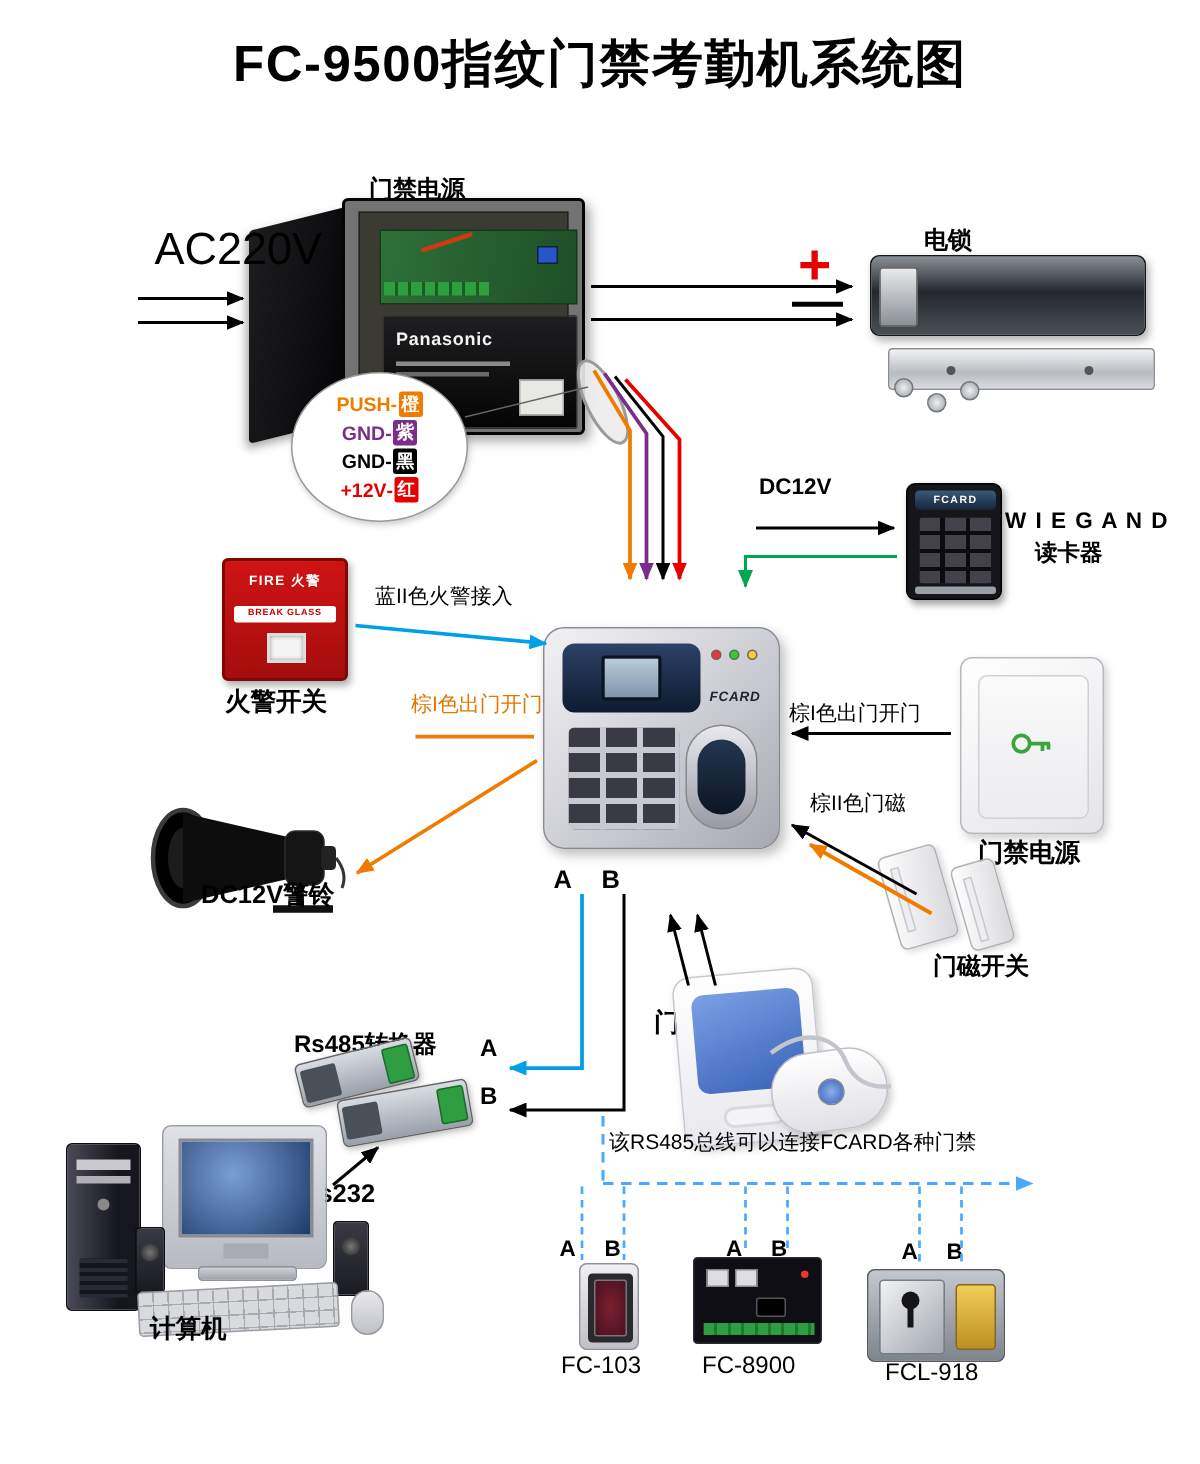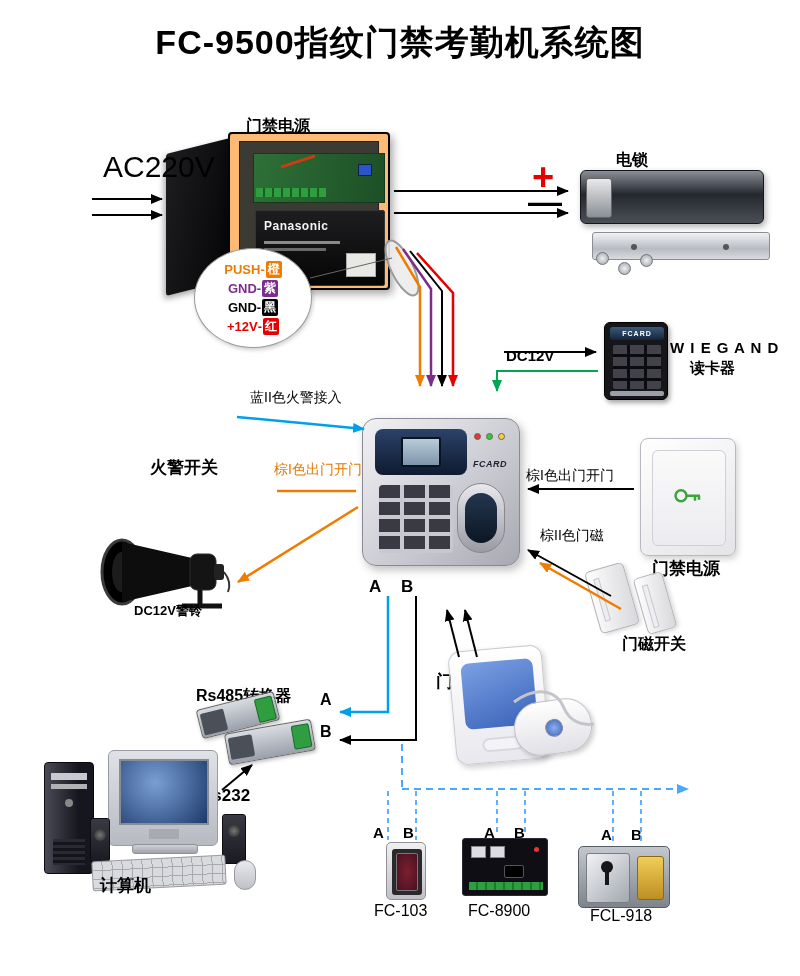--- a/index.html
+++ b/index.html
@@ -9,27 +9,27 @@
   .abs{position:absolute}
   .lbl{position:absolute;font-weight:700;white-space:nowrap;color:#000}
 
   
   #title{left:0;top:20px;width:100%;text-align:center;font-size:34px;letter-spacing:1px}
   #psu-label{left:246px;top:116px;font-size:16px}
   #ac220{left:103px;top:150px;font-size:30px;font-weight:400}
   #plus{left:532px;top:156px;font-size:38px;color:#e60000}
   #minus{left:528px;top:182px;font-size:34px}
   #lock-label{left:616px;top:150px;font-size:16px}
-  #dc12v{left:506px;top:347px;font-size:15px}
+  #dc12v{left:506px;top:316px;font-size:15px}
   #wg-title{left:670px;top:339px;font-size:15px;letter-spacing:1px}
   #wg-sub{left:690px;top:359px;font-size:15px}
   #fire-note{left:250px;top:389px;font-size:14px;font-weight:400}
   #fire-label{left:150px;top:456px;font-size:17px}
   #alarm-note{left:274px;top:461px;font-size:14px;font-weight:400;color:#e07800}
-  #bell-label{left:134px;top:602px;font-size:13px}
+  #bell-label{left:134px;top:585px;font-size:17px}
   #exit-note{left:526px;top:467px;font-size:14px;font-weight:400}
   #magnet-note{left:540px;top:527px;font-size:14px;font-weight:400}
   #exit-label{left:652px;top:557px;font-size:17px}
   #magnet-label{left:622px;top:634px;font-size:16px}
   #doorbell-label{left:436px;top:670px;font-size:17px}
   #abA1{left:369px;top:577px;font-size:17px}
   #abB1{left:401px;top:577px;font-size:17px}
   #conv-label{left:196px;top:686px;font-size:16px}
   #abA2{left:320px;top:691px;font-size:16px}
   #abB2{left:320px;top:723px;font-size:16px}
@@ -46,21 +46,21 @@
   #d103-label{left:374px;top:902px;font-size:16px;font-weight:400}
   #d8900-label{left:468px;top:902px;font-size:16px;font-weight:400}
   #d918-label{left:590px;top:907px;font-size:16px;font-weight:400}
   #maxe{left:696px;top:762px;width:72px;height:50px;border:2px solid #222;border-radius:50%;
         display:flex;flex-direction:column;align-items:center;justify-content:center;
         font-size:15px;font-weight:700;line-height:1.25;background:#fff}
 
   
   #psu-door{left:166px;top:146px;width:64px;height:142px;background:linear-gradient(100deg,#1d1d20,#050507);
             transform:skewY(-14deg);border-radius:3px;box-shadow:-2px 3px 6px rgba(0,0,0,.35)}
-  #psu{left:228px;top:132px;width:162px;height:158px;background:#fdba74;border:2px solid #050507;border-radius:4px;
+  #psu{left:228px;top:132px;width:162px;height:158px;background:#737373;border:2px solid #050507;border-radius:4px;
        box-shadow:3px 4px 8px rgba(0,0,0,.35)}
   #psu .inner{position:absolute;left:9px;top:7px;width:140px;height:142px;background:#3b3b34;border:1px solid #222}
   #psu .pcb{position:absolute;left:13px;top:11px;width:132px;height:50px;background:linear-gradient(100deg,#2e7038,#1d4f26);border:1px solid #133a1a}
   #psu .relay{position:absolute;left:118px;top:22px;width:14px;height:12px;background:#2a55c8;border:1px solid #102040}
   #psu .wire{position:absolute;left:40px;top:18px;width:36px;height:3px;background:#d03a10;transform:rotate(-18deg);border-radius:2px}
   #psu .termstrip{position:absolute;left:16px;top:46px;width:70px;height:9px;background:repeating-linear-gradient(to right,#2f9e41 0 7px,#175f22 7px 9px)}
   #psu .batt{position:absolute;left:15px;top:68px;width:130px;height:76px;background:linear-gradient(#1e1e20,#050506);border:1px solid #333;border-radius:2px}
   #psu .brand{position:absolute;left:8px;top:8px;color:#f2f2f2;font-size:12px;font-weight:700;letter-spacing:.5px}
   #psu .bl1{position:absolute;left:8px;top:30px;width:76px;height:3px;background:#8a8a8a}
   #psu .bl2{position:absolute;left:8px;top:37px;width:62px;height:3px;background:#6a6a6a}
@@ -262,20 +262,28 @@
 
   <div class="lbl" id="dc12v">DC12V</div>
   <div class="abs" id="reader">
     <div class="rtop">FCARD</div>
     <div class="keys"></div>
     <div class="rbase"></div>
   </div>
   <div class="lbl" id="wg-title">W I E G A N D</div>
   <div class="lbl" id="wg-sub">读卡器</div>
 
+  <div class="abs" id="fire">
+    <div class="t1">
+      <span>FIRE</span>
+      <span>火警</span>
+    </div>
+    <div class="bar">BREAK GLASS</div>
+    <div class="btn"></div>
+  </div>
   <div class="lbl" id="fire-note">蓝II色火警接入</div>
   <div class="lbl" id="fire-label">火警开关</div>
 
   <div class="abs" id="fc9500">
     <div class="panel">
       <div class="screen"></div>
     </div>
     <div class="leds">
       <div class="led r"></div>
       <div class="led g"></div>
@@ -358,20 +366,21 @@
   <div class="spk" id="spk1">
       <div class="cone"></div>
     </div>
   <div class="spk" id="spk2">
       <div class="cone"></div>
     </div>
   <div class="abs" id="kb"></div>
   <div class="abs" id="mouse"></div>
   <div class="lbl" id="pc-label">计算机</div>
 
+  <div class="lbl" id="bus-note">该RS485总线可以连接FCARD各种门禁</div>
 
   <div class="lbl" id="abA3">A</div>
   <div class="lbl" id="abB3">B</div>
   <div class="lbl" id="abA4">A</div>
   <div class="lbl" id="abB4">B</div>
   <div class="lbl" id="abA5">A</div>
   <div class="lbl" id="abB5">B</div>
 
   <div class="abs" id="fc103">
     <div class="mid"></div>

